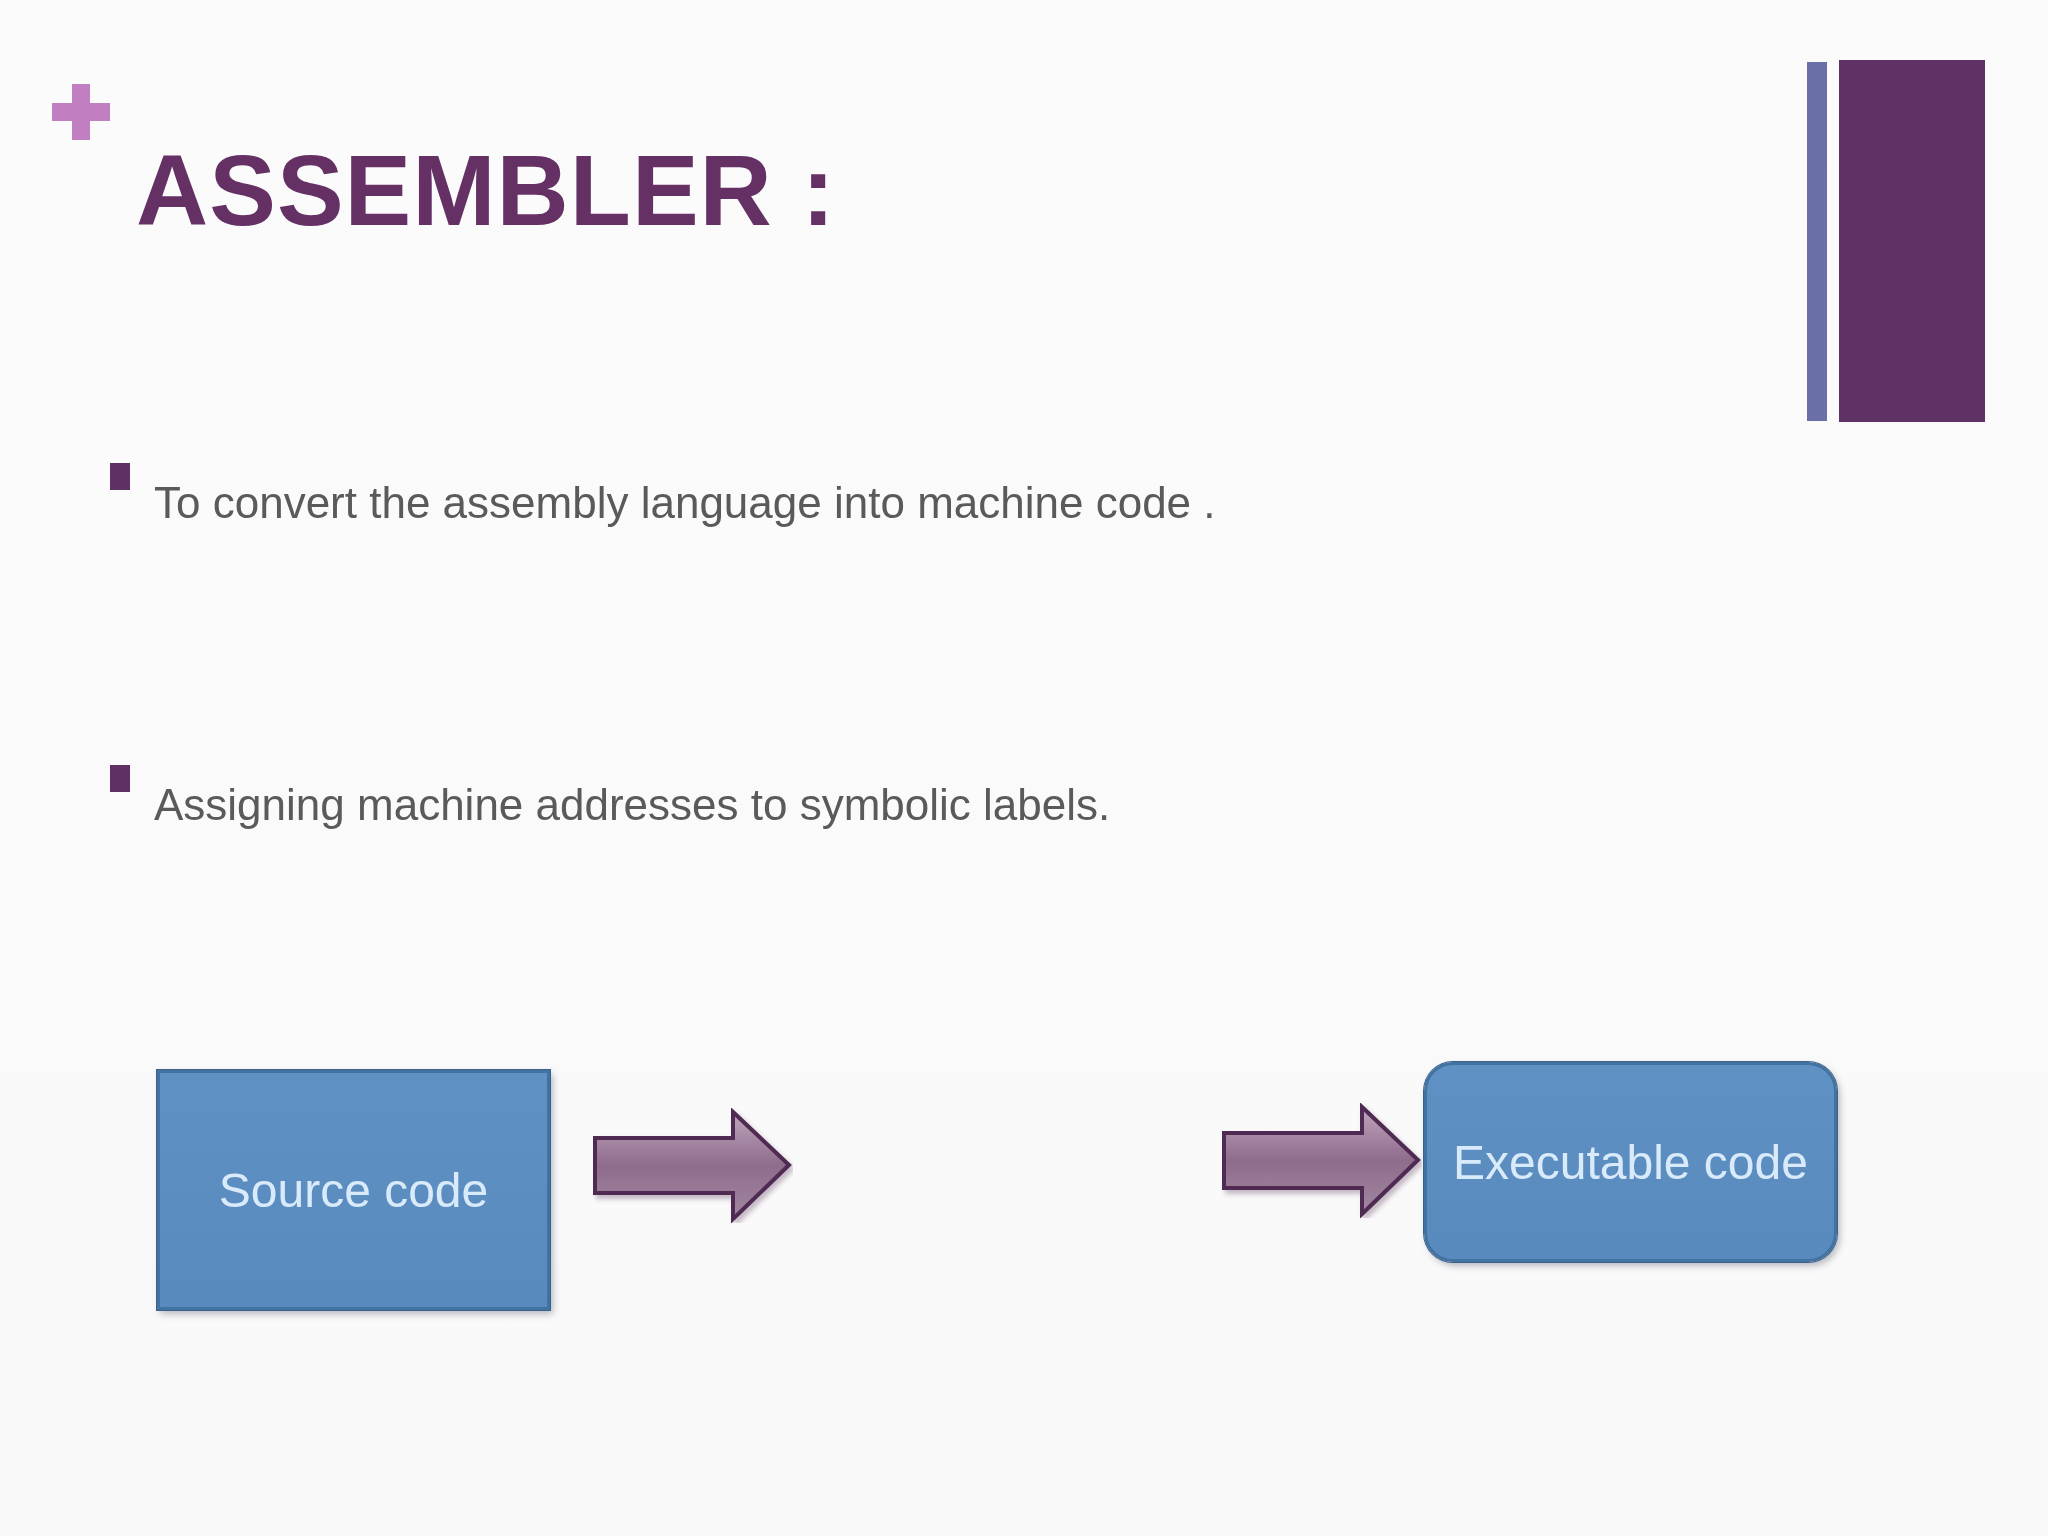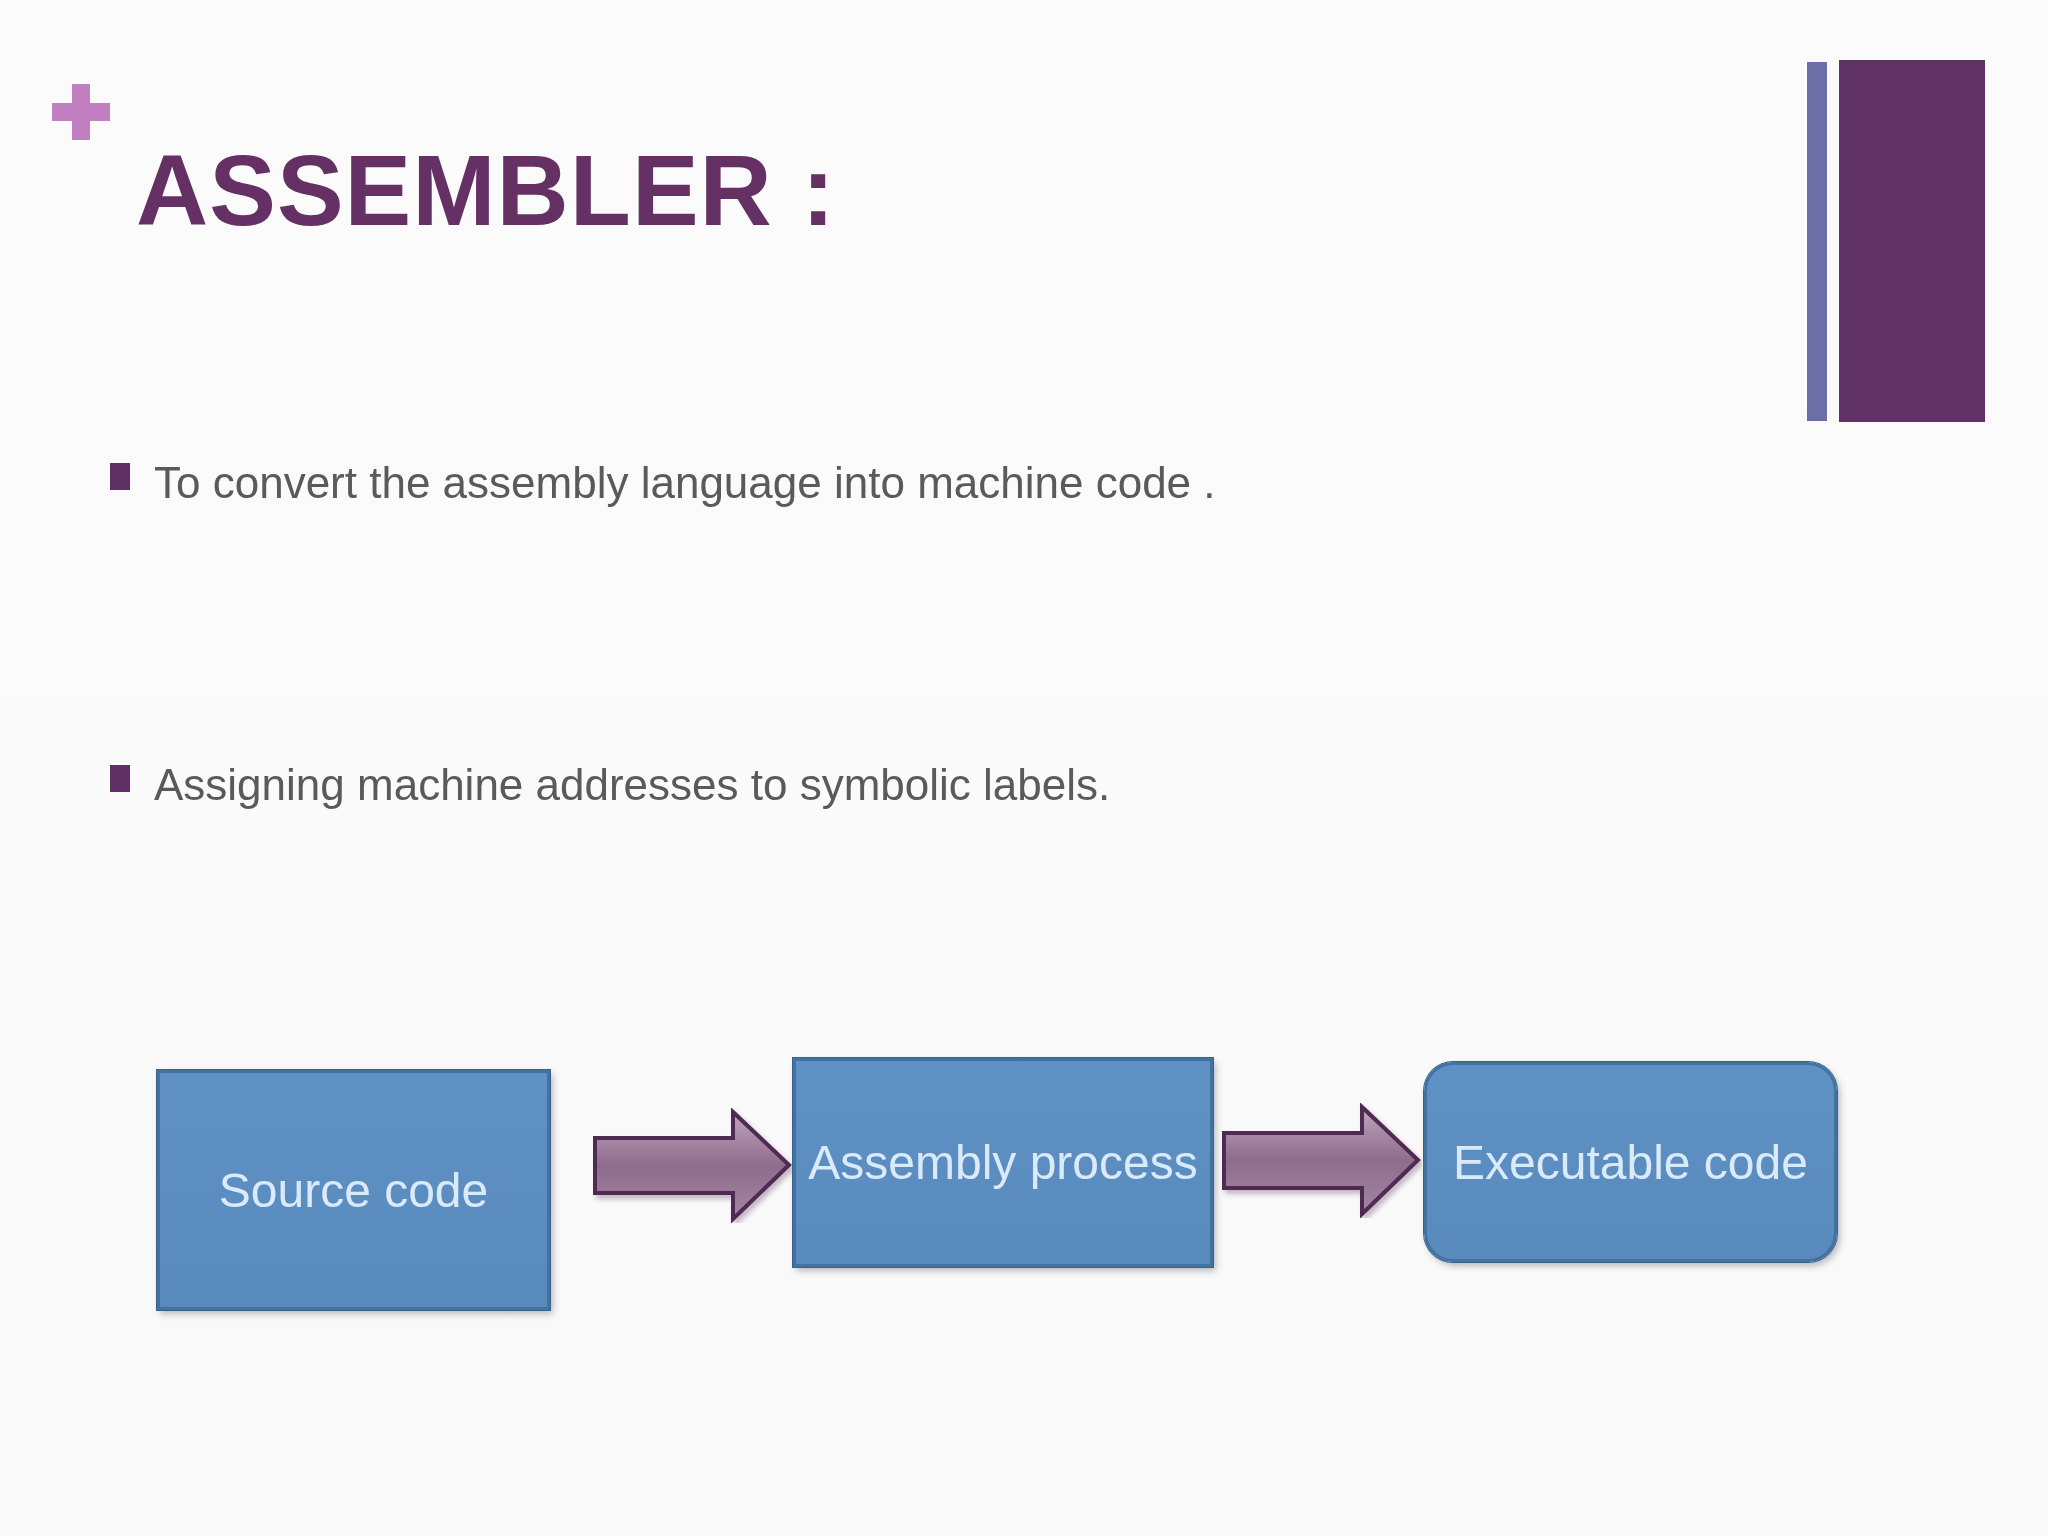--- a/index.html
+++ b/index.html
@@ -73,21 +73,21 @@
     flex: 0 0 auto;
     width: 20px; height: 27px;
     margin: 13px 24px 0 0;
     background: #5f3063;
   }
   .bullet-text {
     font-size: 44px;
     line-height: 66px;
     color: #5a5a5a;
   }
-  .nowrap { white-space: nowrap; }
+  .nowrap { white-space: nowrap; margin-top: 20px; }
 
   
   .flow-box {
     position: absolute;
     display: flex;
     align-items: center;
     justify-content: center;
     background: linear-gradient(180deg, #5f91c5 0%, #5b8dc0 55%, #588abd 100%);
     border: 3px solid #4272a0;
     box-shadow: 0 0 0 1px #38618d, 3px 4px 7px rgba(60,60,80,0.35);
@@ -143,23 +143,20 @@
           <stop offset="1" stop-color="#a287a0"></stop>
         </linearGradient>
         <filter id="arrowShadow1" x="-20%" y="-20%" width="150%" height="150%">
           <feDropShadow dx="3" dy="4" stdDeviation="2.5" flood-color="#5a3c5a" flood-opacity="0.35"></feDropShadow>
         </filter>
       </defs>
       <polygon points="2,30 140,30 140,4 196,57 140,111 140,85 2,85" fill="url(#arrowGrad1)" stroke="#4f2a52" stroke-width="4" stroke-linejoin="miter" filter="url(#arrowShadow1)"></polygon>
     </svg>
   </div>
 
-  <div class="flow-box box-2">
-    <span>Assembly process</span>
-  </div>
 
   <div class="flow-arrow arrow-2">
     <svg viewBox="0 0 200 115" xmlns="http://www.w3.org/2000/svg">
       <defs>
         <linearGradient id="arrowGrad2" x1="0" y1="0" x2="0" y2="1">
           <stop offset="0" stop-color="#c0a5bd"></stop>
           <stop offset="0.5" stop-color="#8e6c8c"></stop>
           <stop offset="1" stop-color="#a287a0"></stop>
         </linearGradient>
         <filter id="arrowShadow2" x="-20%" y="-20%" width="150%" height="150%">

